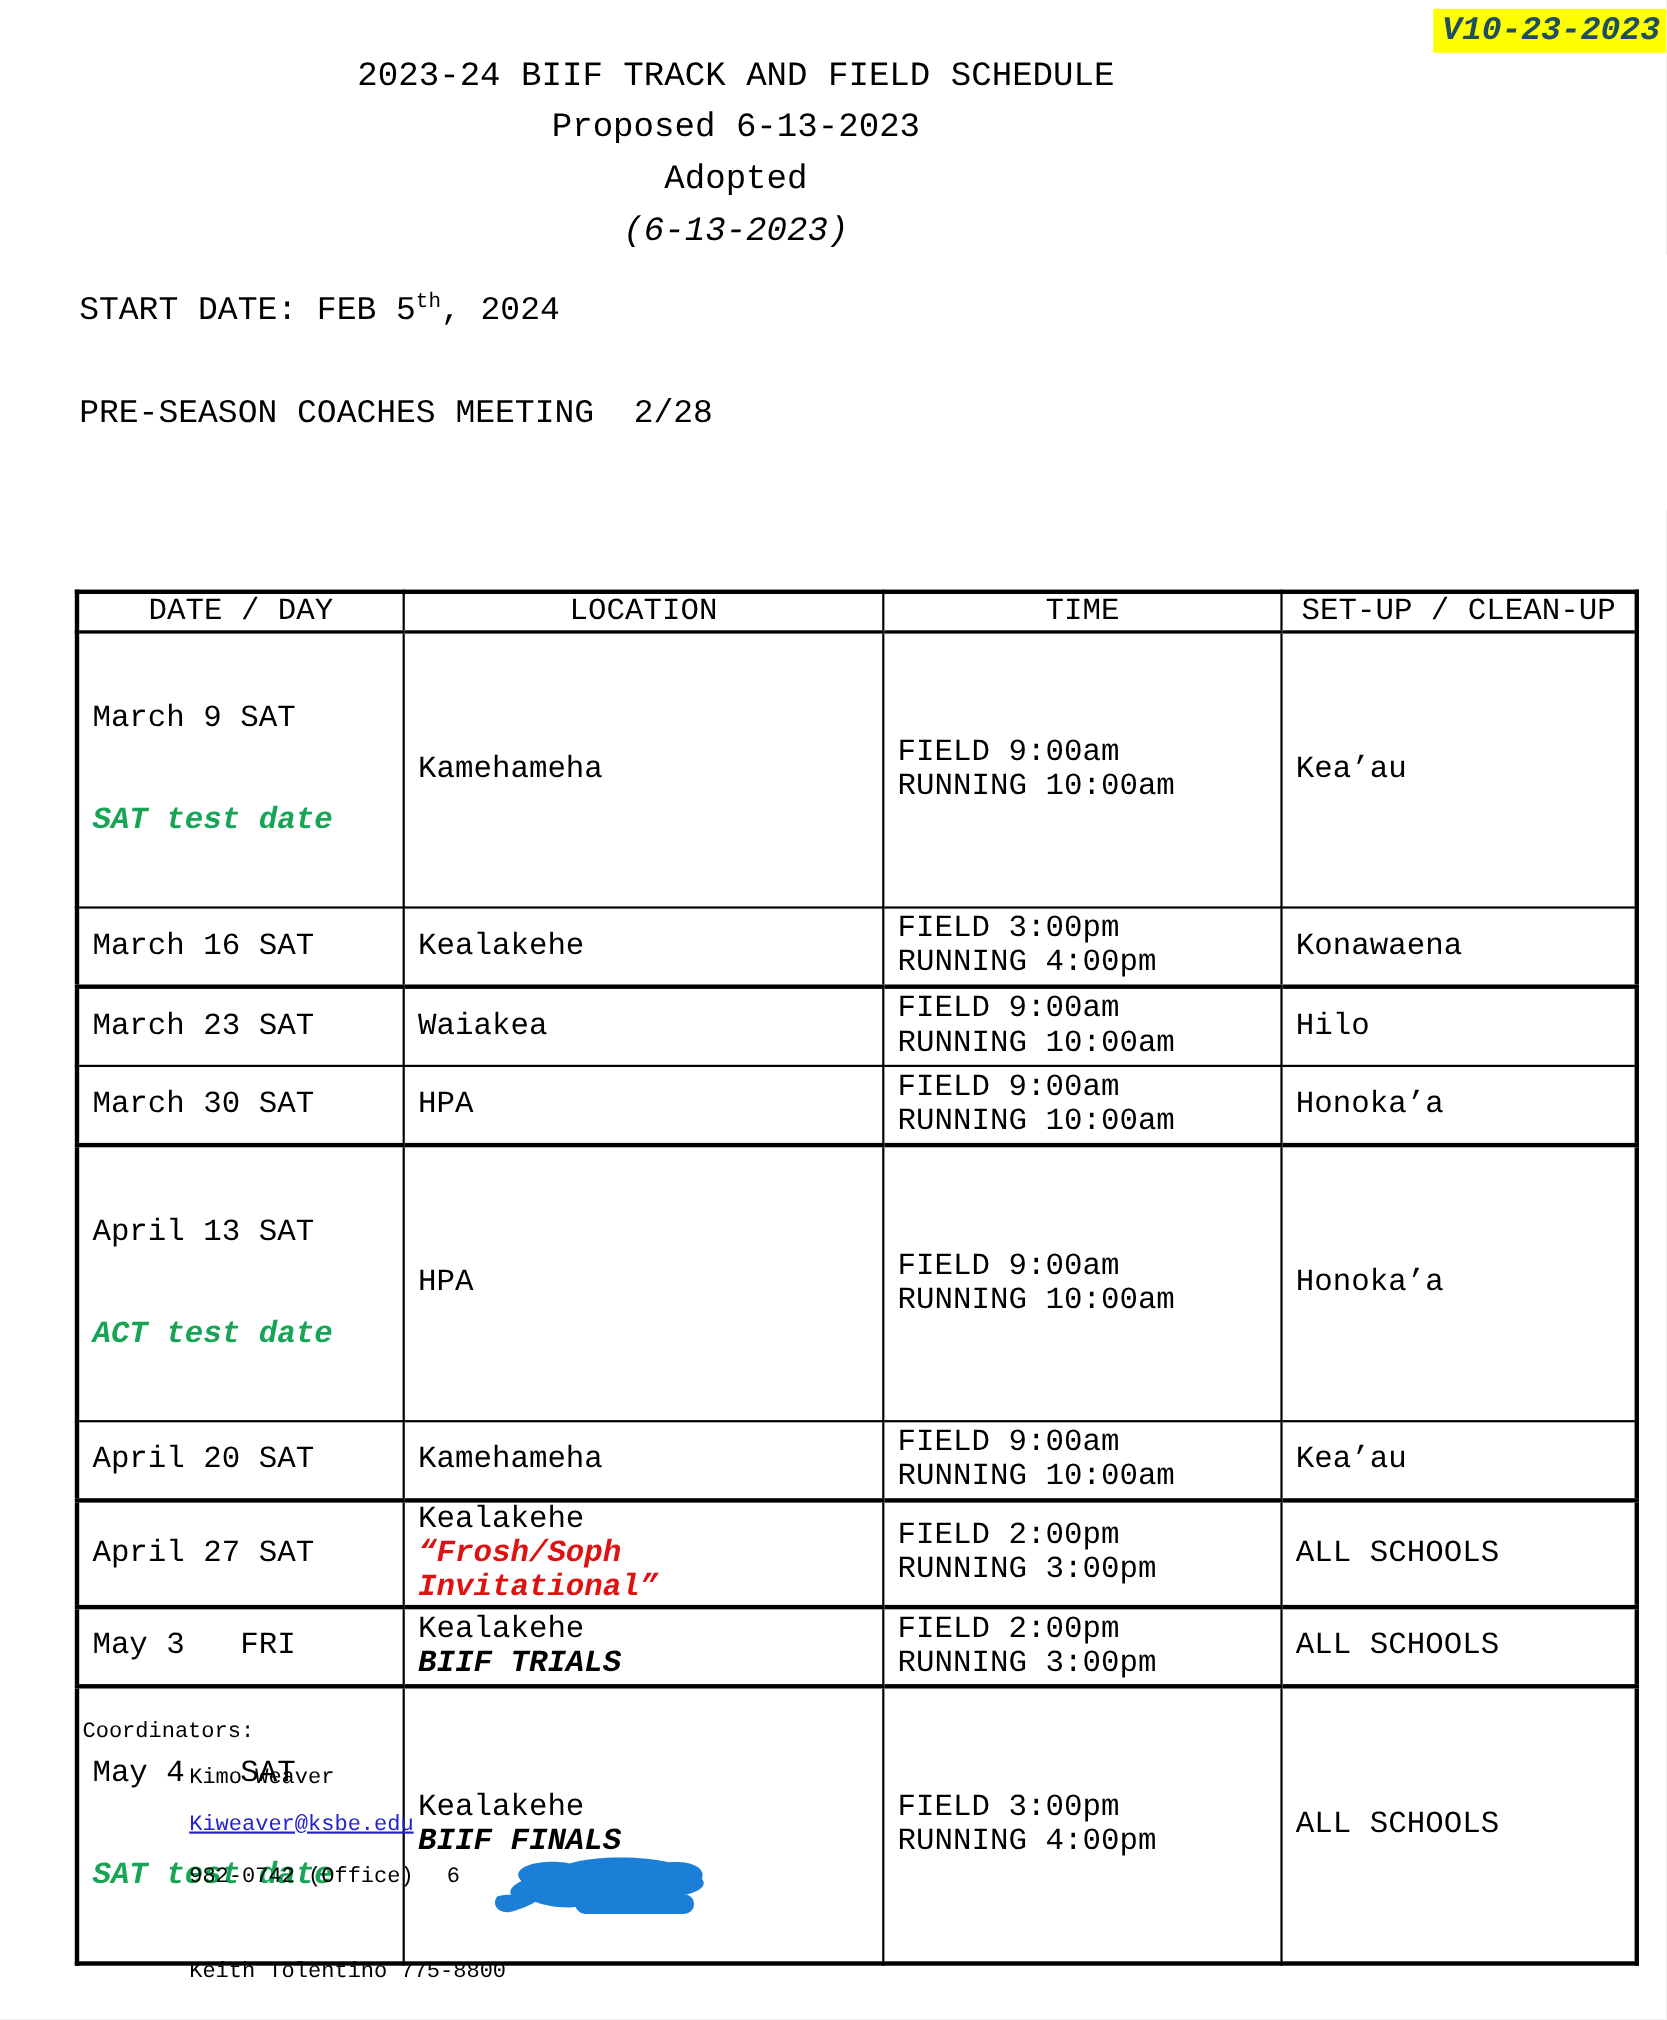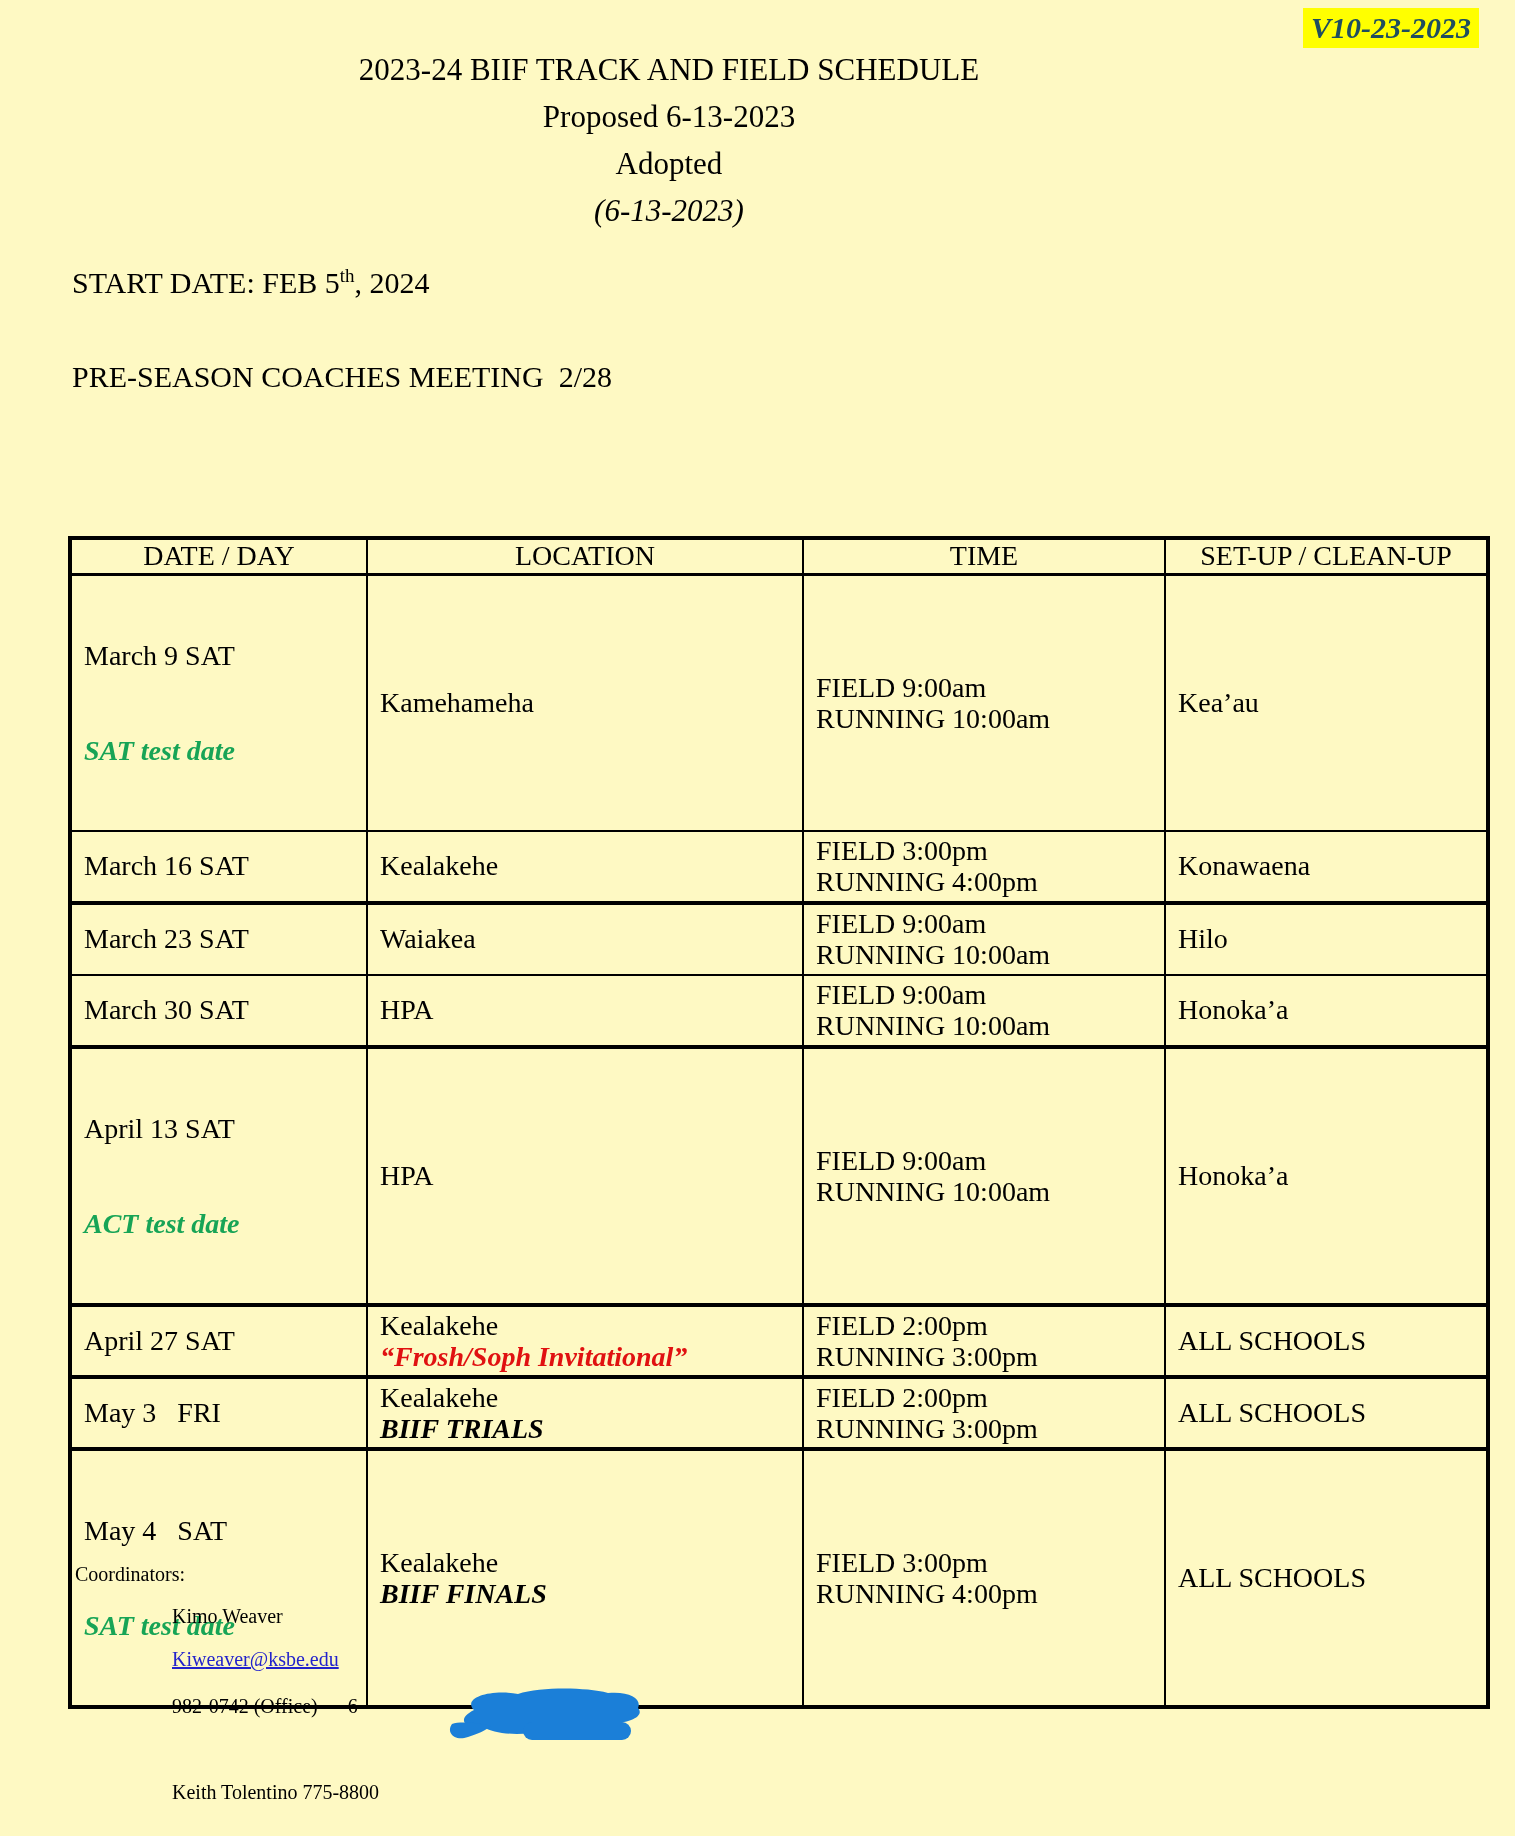--- a/index.html
+++ b/index.html
@@ -1,18 +1,18 @@
 <!DOCTYPE html>
 <html style="--badge_bg: #ffff00; --badge_text: #1f4e5f; --test_date_green: #17a456; --invitational_red: #e01111; --link_blue: #2323cc; --redaction_blue: #1b7fd8;"><head>
 <meta charset="utf-8">
 <style>
   html,body{margin:0;padding:0;background:#e8e8e8;}
   .page{
-    position:relative;width:1515px;height:1836px;background:#fef9c3;
-    font-family:Liberation Serif, serif;color:#000;overflow:hidden;margin:0 auto;
+    position:relative;width:1515px;height:1836px;background:#ffffff;
+    font-family:Liberation Mono, monospace;color:#000;overflow:hidden;margin:0 auto;
   }
   
   .badge{
     position:absolute;left:1303px;top:8px;
     background:var(--badge_bg,#ffff00);color:var(--badge_text,#1f4e5f);
     font-size:30px;font-weight:bold;font-style:italic;
     padding:3px 8px;white-space:pre;
   }
   
   .title-block{
@@ -160,20 +160,33 @@
             <div>HPA</div>
           </td>
         <td class="c-time two">
           <div>FIELD 9:00am</div>
           <div>RUNNING 10:00am</div>
         </td>
         <td class="c-setup">
             <div>Honoka’a</div>
           </td>
       </tr>
+      <tr>
+        <td class="c-date"><div>April 20 SAT</div></td>
+        <td class="c-loc">
+            <div>Kamehameha</div>
+          </td>
+        <td class="c-time two">
+          <div>FIELD 9:00am</div>
+          <div>RUNNING 10:00am</div>
+        </td>
+        <td class="c-setup">
+            <div>Kea’au</div>
+          </td>
+      </tr>
       <tr class="tt">
         <td class="c-date"><div>April 27 SAT</div></td>
         <td class="c-loc two">
           <div>Kealakehe</div>
           <div class="note-red">“Frosh/Soph Invitational”</div>
         </td>
         <td class="c-time two">
           <div>FIELD 2:00pm</div>
           <div>RUNNING 3:00pm</div>
         </td>

